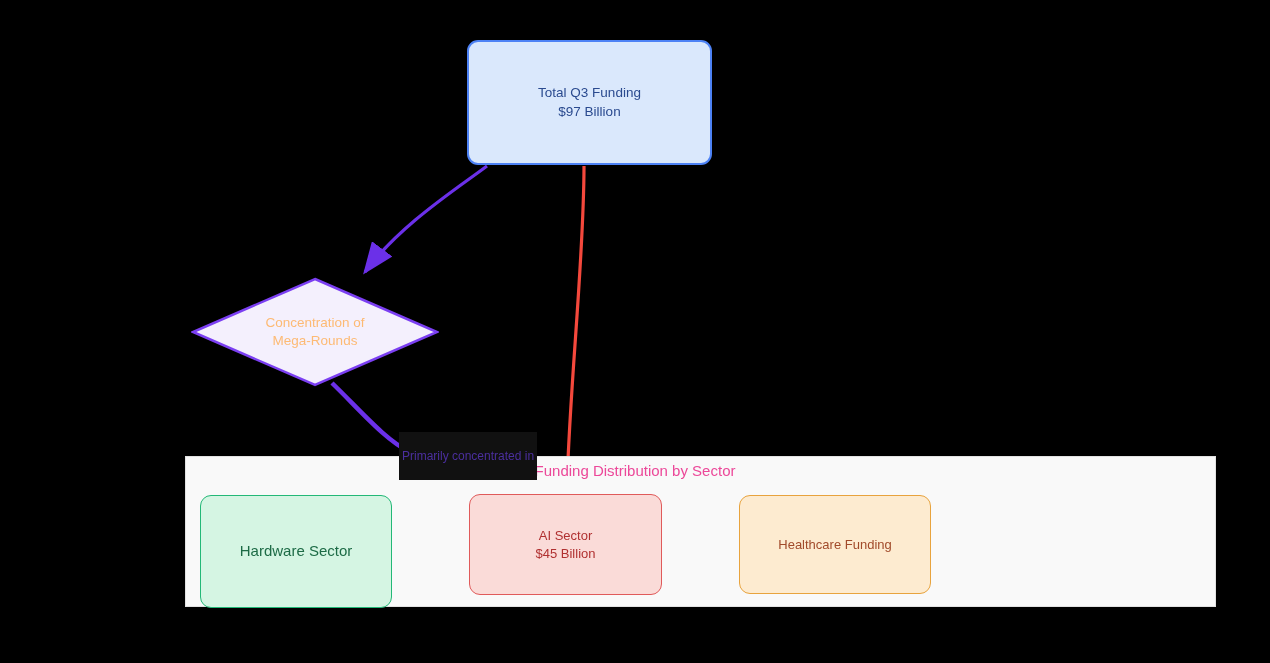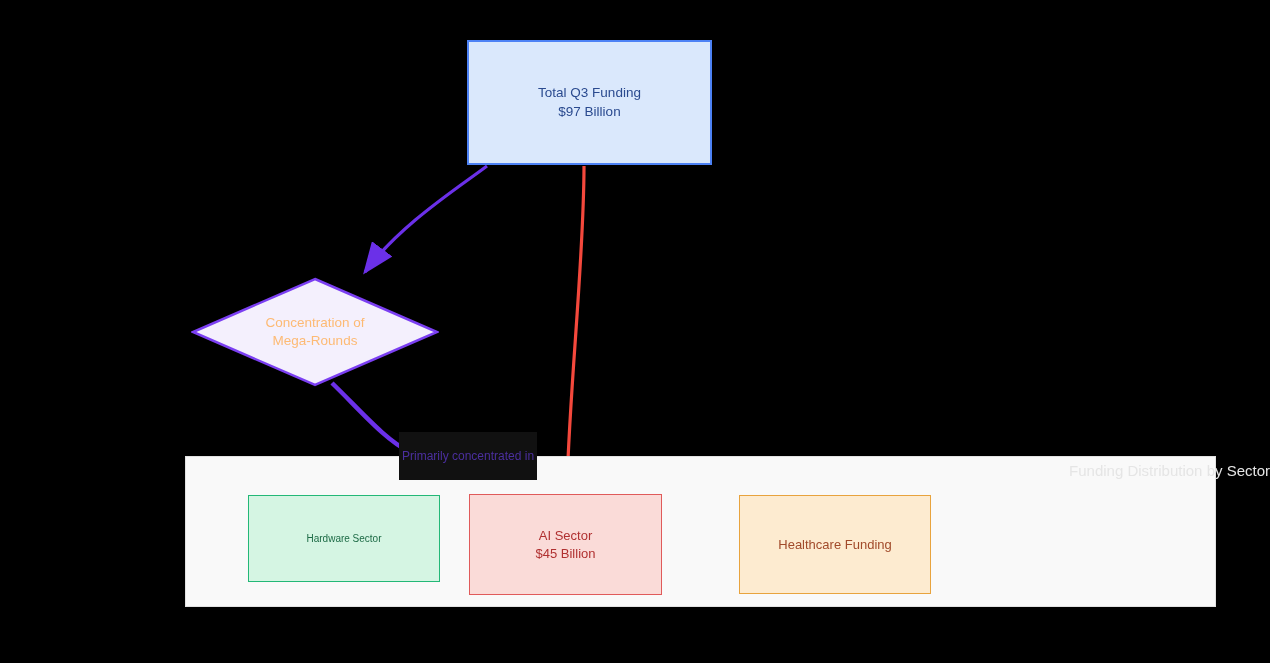--- a/index.html
+++ b/index.html
@@ -4,21 +4,21 @@
 <style>
   html,body{margin:0;padding:0;background:#000;}
   #stage{
     position:relative;
     width:1270px;height:663px;
     background:#000;
     font-family:"Liberation Sans", sans-serif;
     overflow:hidden;
   }
   svg.layer{position:absolute;left:0;top:0;width:1270px;height:663px;overflow:visible;}
-  .node{position:absolute;box-sizing:border-box;display:flex;align-items:center;justify-content:center;text-align:center;line-height:1.35;}
+  .node{position:absolute;box-sizing:border-box;display:flex;align-items:center;justify-content:center;text-align:center;line-height:1.35;border-radius:11px;}
   .node .lbl{white-space:pre-line;}
 
   
   #n-total{
     left:467px;top:40px;width:245px;height:125px;
     background:#dae8fc;border:2px solid #4d82f5;
     color:#2a4a8f;font-size:13.5px;
   }
 
   
@@ -28,25 +28,25 @@
   }
   #n-mega .diamond-svg{position:absolute;left:0;top:0;}
   #n-mega .lbl{position:relative;z-index:2;}
 
   
   #subgraph{
     position:absolute;left:185px;top:456px;width:1031px;height:151px;
     background:#f9f9f9;border:1px solid #e2e2e2;box-sizing:border-box;
   }
   #subgraph-title{
-    position:absolute;left:0;right:0;top:462px;text-align:right;
-    color:#e5e5e5;font-size:15px;
+    position:absolute;left:0;right:0;top:462px;text-align:center;
+    color:#ec4899;font-size:15px;
   }
 
-  #n-hw{left:200px;top:495px;width:192px;height:87px;background:#d5f5e3;border:1.5px solid #23b877;color:#1d6b46;font-size:10px;margin-left:48px;}
+  #n-hw{left:200px;top:495px;width:192px;height:113px;background:#d5f5e3;border:1.5px solid #23b877;color:#1d6b46;font-size:15px;}
   #n-ai{left:469px;top:494px;width:193px;height:101px;background:#fadbd8;border:1.5px solid #e05a5a;color:#b03030;font-size:13px;}
   #n-hc{left:739px;top:495px;width:192px;height:99px;background:#fdebd0;border:1.5px solid #e8a33d;color:#a14a2a;font-size:13px;}
   #n-fin{left:1008px;top:494px;width:192px;height:100px;background:#dfe4fb;border:1.5px solid #6a6ae0;color:#3a3a9e;font-size:13px;}
 
   .edge-label{position:absolute;font-size:12px;white-space:nowrap;}
   #el-primary{left:399px;top:432px;color:#4b2f9e;background:#111;padding:17px 3px;}
 </style>
 </head>
 <body>
 

